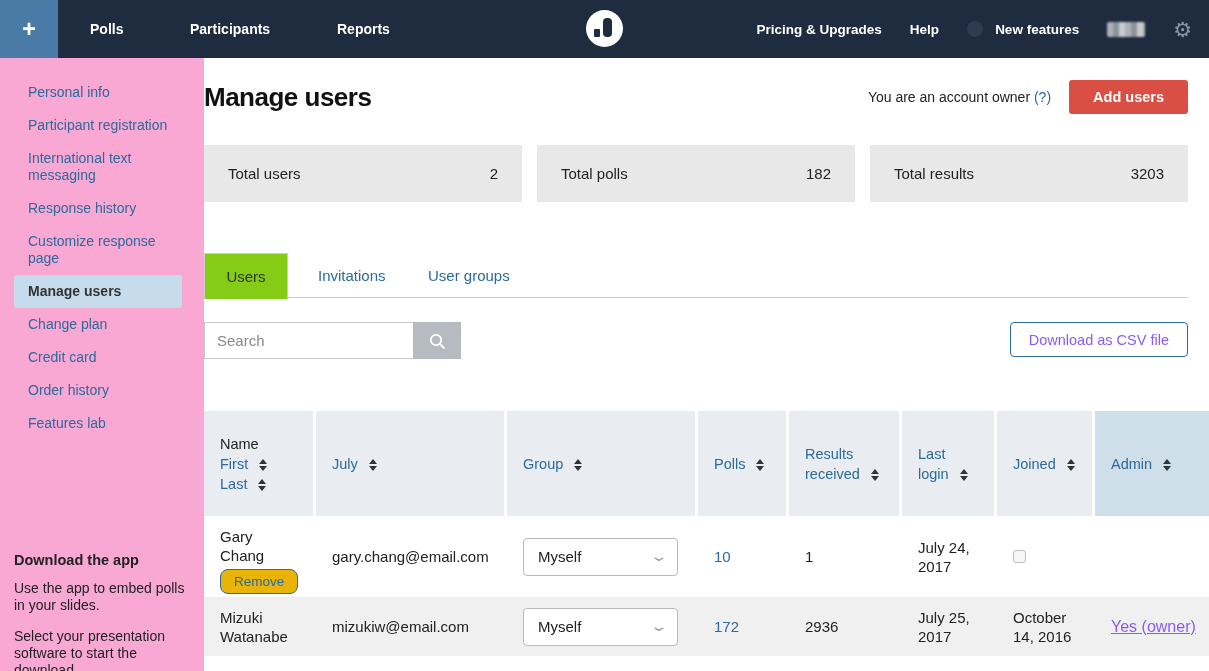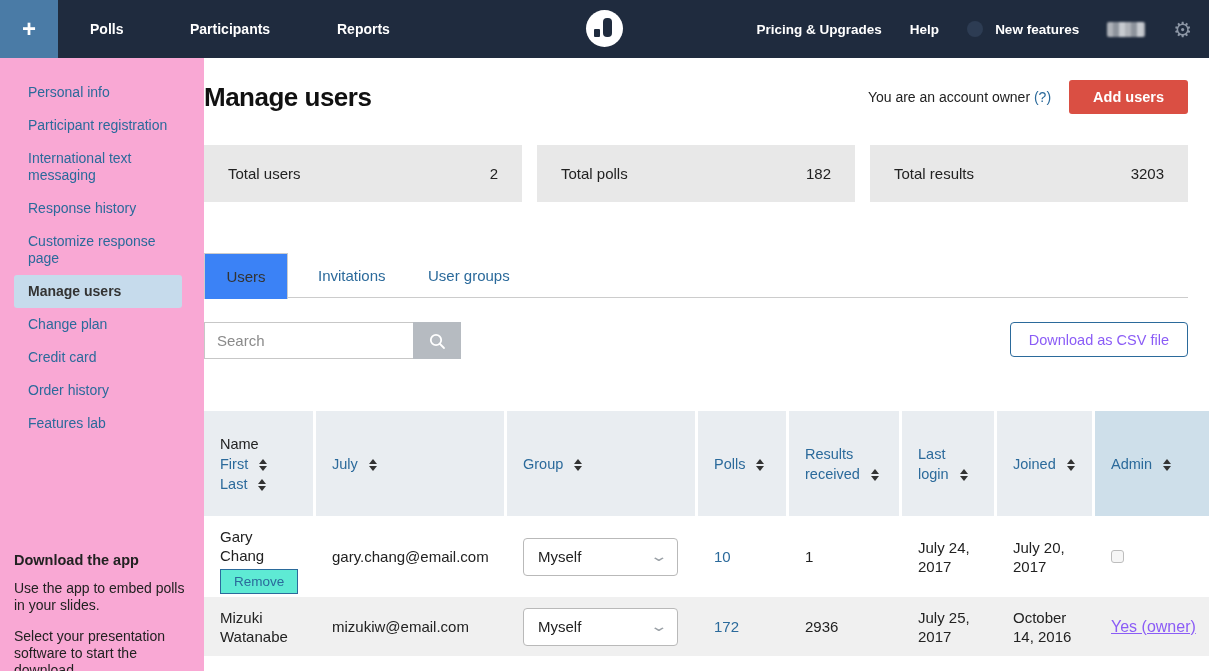--- a/index.html
+++ b/index.html
@@ -48,21 +48,21 @@
                font-family:inherit; font-size:14.5px; font-weight:bold; padding:9px 24px; cursor:pointer; }
 
   .stats { position:absolute; top:87px; left:0; width:984px; display:flex; gap:15px; }
   .stat-box { flex:1; height:57px; background:#e8e8e8; display:flex; align-items:center;
               padding:13px 24px; font-size:15px; color:#222; }
   .stat-box .val { margin-left:auto; }
 
   .tabs { position:absolute; top:195px; left:0; width:984px; height:45px; border-bottom:1px solid #ccc; }
   .tab { position:absolute; top:0; height:45px; display:flex; align-items:center; font-size:15px;
          color:#2b6a9b; cursor:pointer; padding:0 12px; }
-  .tab.active { left:0; width:84px; justify-content:center; background:#3b82f6; color:#333;
+  .tab.active { left:0; width:84px; justify-content:center; background:#84cc16; color:#333;
                 border:1px solid #ccc; border-bottom:none; height:46px; }
   .tab-invitations { left:102px; } .tab-groups { left:212px; }
 
   .toolbar { position:absolute; top:264px; left:0; width:984px; height:38px; }
   .search-wrap { position:absolute; left:0; top:0; display:flex; }
   .search-input { width:209px; height:37px; border:1px solid #c7c7c7; border-right:none;
                   font-family:inherit; font-size:15px; color:#444; padding:0 12px; outline:none; }
   .search-input::placeholder { color:#8a8a8a; }
   .search-btn { width:48px; height:37px; background:#b6bbc1; border:none; cursor:pointer;
                 display:flex; align-items:center; justify-content:center; }
@@ -82,21 +82,21 @@
   .sort .up { border-bottom:5px solid #333; }
   .sort .dn { border-top:5px solid #333; }
 
   .trow { position:absolute; left:0; width:1005px; }
   .row1 { top:458px; height:81px; background:#fff; }
   .row2 { top:539px; height:59px; background:#f0f0f0; }
   .td { display:flex; align-items:center; padding-left:16px; font-size:15px; color:#222; line-height:19px; }
   .row1 .td, .row2 .td { height:100%; }
   .td.top { align-items:flex-start; padding-top:11px; display:block; }
   .name-txt { font-size:15px; color:#222; width:80px; }
-  .remove-btn { margin-top:4px; background:#5eead4; border:1px solid #2b6a9b; border-radius:0;
+  .remove-btn { margin-top:4px; background:#eab308; border:1px solid #2b6a9b; border-radius:8px;
                 color:#2b6a9b; font-family:inherit; font-size:13.5px; padding:4px 13px; cursor:pointer; }
   .blue-link { color:#2b6a9b; cursor:pointer; text-decoration:none; }
   .select { width:155px; height:38px; background:#fff; border:1px solid #b9b9b9; border-radius:4px;
             display:flex; align-items:center; padding:0 12px 0 14px; font-size:15px; color:#222; cursor:pointer; }
   .select .chev { margin-left:auto; color:#9aa0a6; font-size:14px; transform:scaleX(1.6); }
   .checkbox { width:13px; height:13px; background:#f6f6f6; border:1px solid #bdbdbd; border-radius:3px; cursor:pointer; }
   .owner-flag { font-size:16px; color:#8b5cf6;text-decoration:underline; }
   .date-cell { width:70px; }
 </style>
 </head>
@@ -281,23 +281,20 @@
         </div>
       </div>
       <div class="td">
         <a class="blue-link">10</a>
       </div>
       <div class="td">1</div>
       <div class="td">
           <span class="date-cell">July 24, 2017</span>
         </div>
       <div class="td">
-          <span class="date-cell">July 20, 2017</span>
-        </div>
-      <div class="td">
         <span class="checkbox"></span>
       </div>
     </div>
 
     <div class="trow row2 grid">
       <div class="td">
           <span class="name-txt">Mizuki Watanabe</span>
         </div>
       <div class="td">mizukiw@email.com</div>
       <div class="td">

